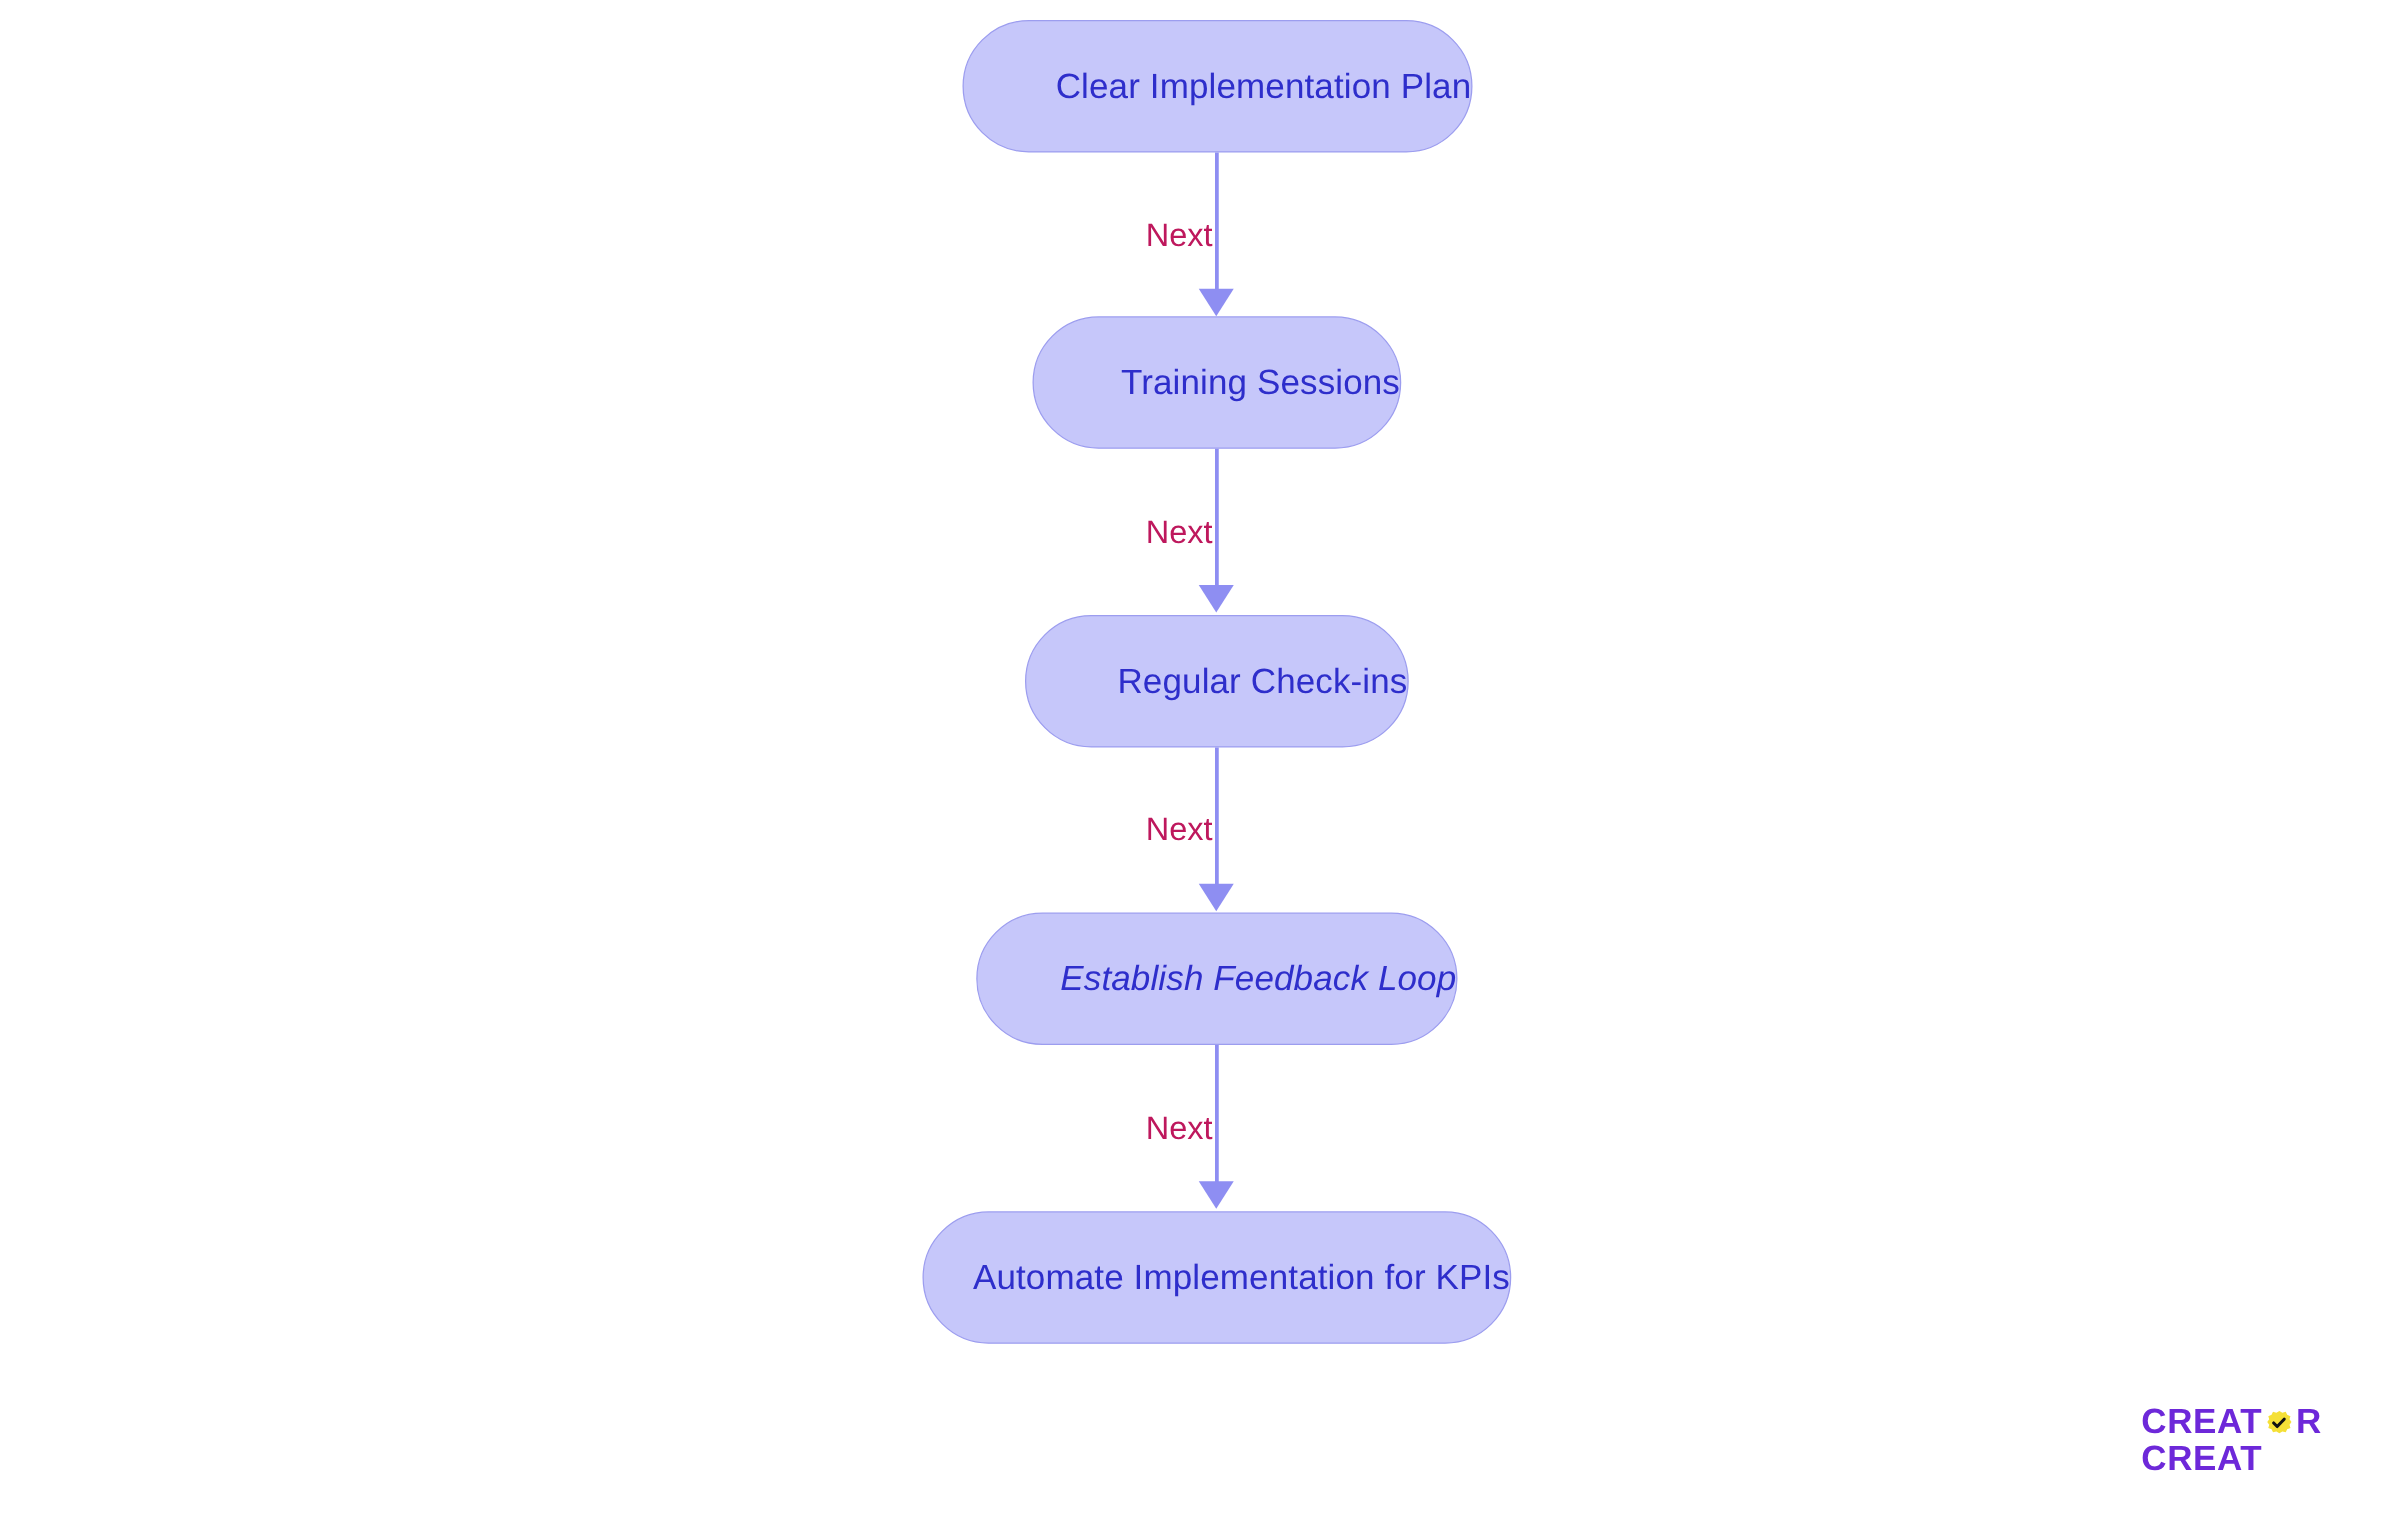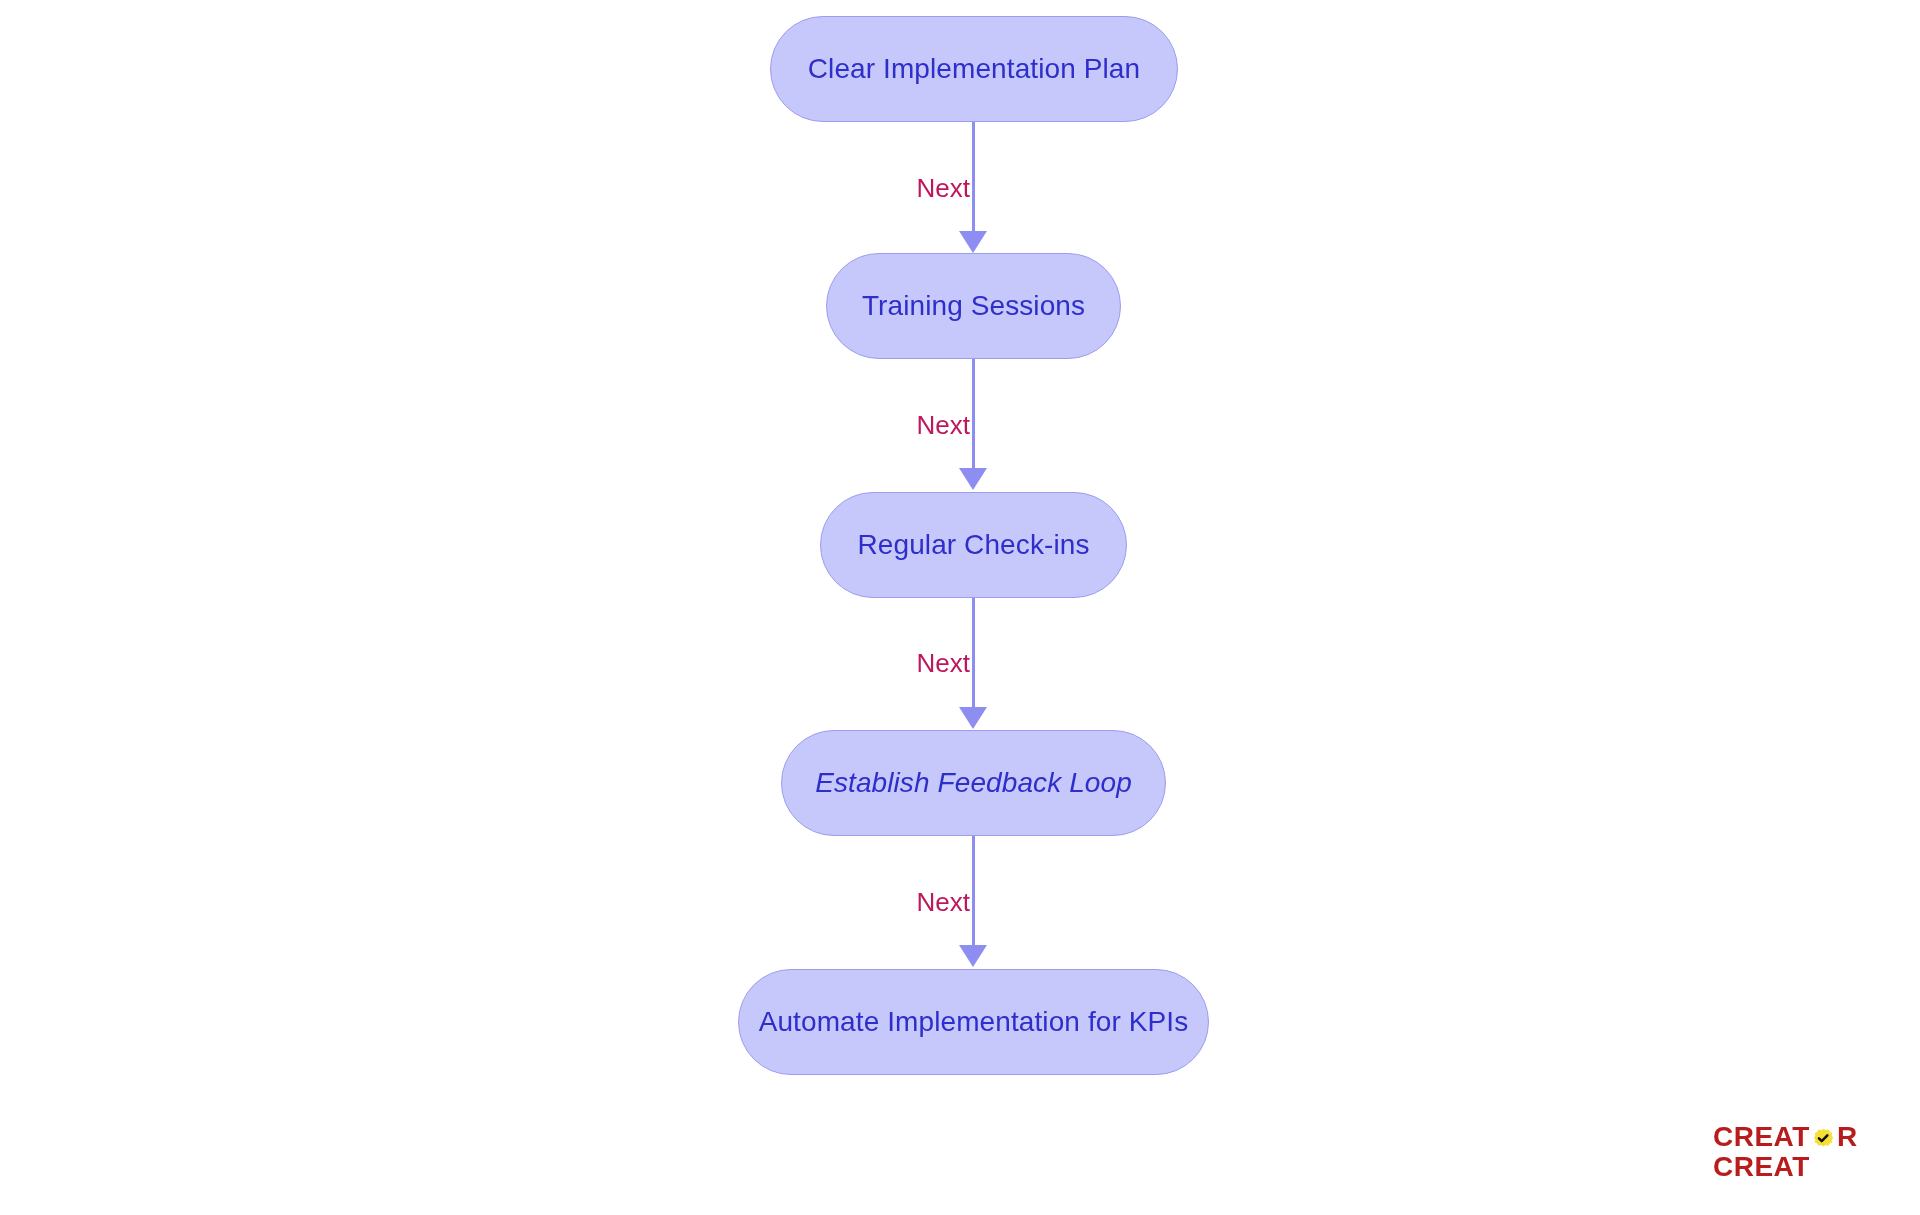--- a/index.html
+++ b/index.html
@@ -25,21 +25,21 @@
   
   .node {
     position: absolute;
     box-sizing: border-box;
     height: 106px;
     border-radius: 53px;
     background: #c6c7fa;
     border: 1.5px solid #9c9def;
     display: flex;
     align-items: center;
-    justify-content: center;
+    justify-content: flex-end;
     color: #2e2ecb;
     font-family: "Liberation Sans", sans-serif;
     font-size: 28px;
     font-weight: 400;
     letter-spacing: 0.1px;
     white-space: nowrap;
     user-select: none;
   }
 
   .node-label {
@@ -105,21 +105,21 @@
     height: 70px;
     user-select: none;
   }
   .brand-row {
     display: flex;
     align-items: center;
     font-family: "Liberation Sans", sans-serif;
     font-weight: bold;
     font-size: 28px;
     letter-spacing: 0.5px;
-    color: #b91c1c;
+    color: #6d28d9;
     line-height: 1.08;
   }
   .brand-badge {
     display: inline-block;
     width: 25px;
     height: 25px;
     margin: 0 1px;
     position: relative;
     top: 1px;
   }

